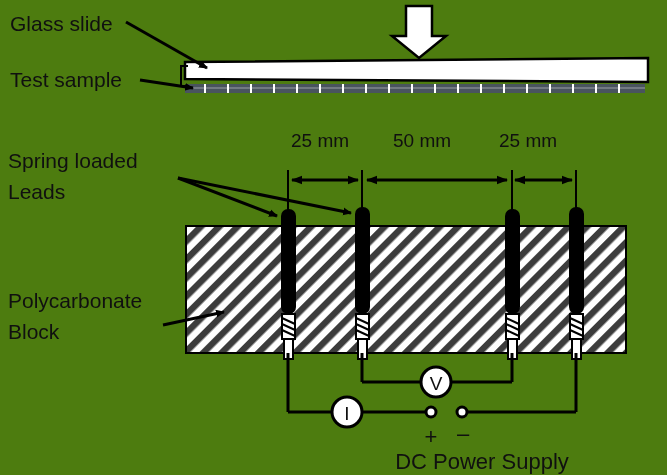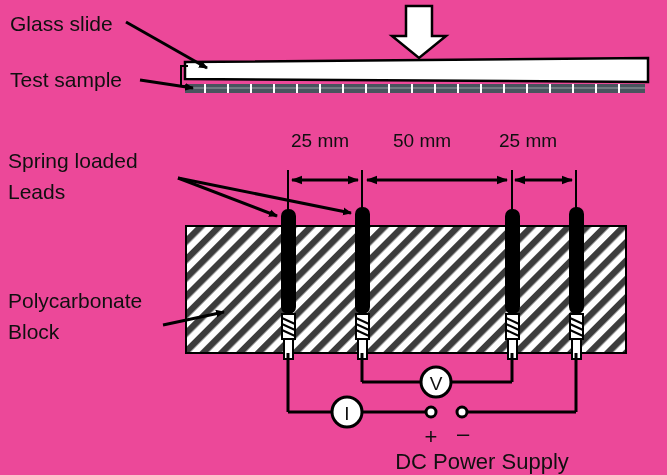--- a/index.html
+++ b/index.html
@@ -7,21 +7,21 @@
     padding: 0;
     background: #ffffff;
   }
   body {
     font-family: "Liberation Sans", sans-serif;
   }
   #diagram-root {
     position: relative;
     width: 667px;
     height: 475px;
-    background: #ec4899;
+    background: #4d7c0f;
     overflow: hidden;
   }
   #diagram-svg {
     position: absolute;
     left: 0;
     top: 0;
     width: 667px;
     height: 475px;
   }
   .lbl {

